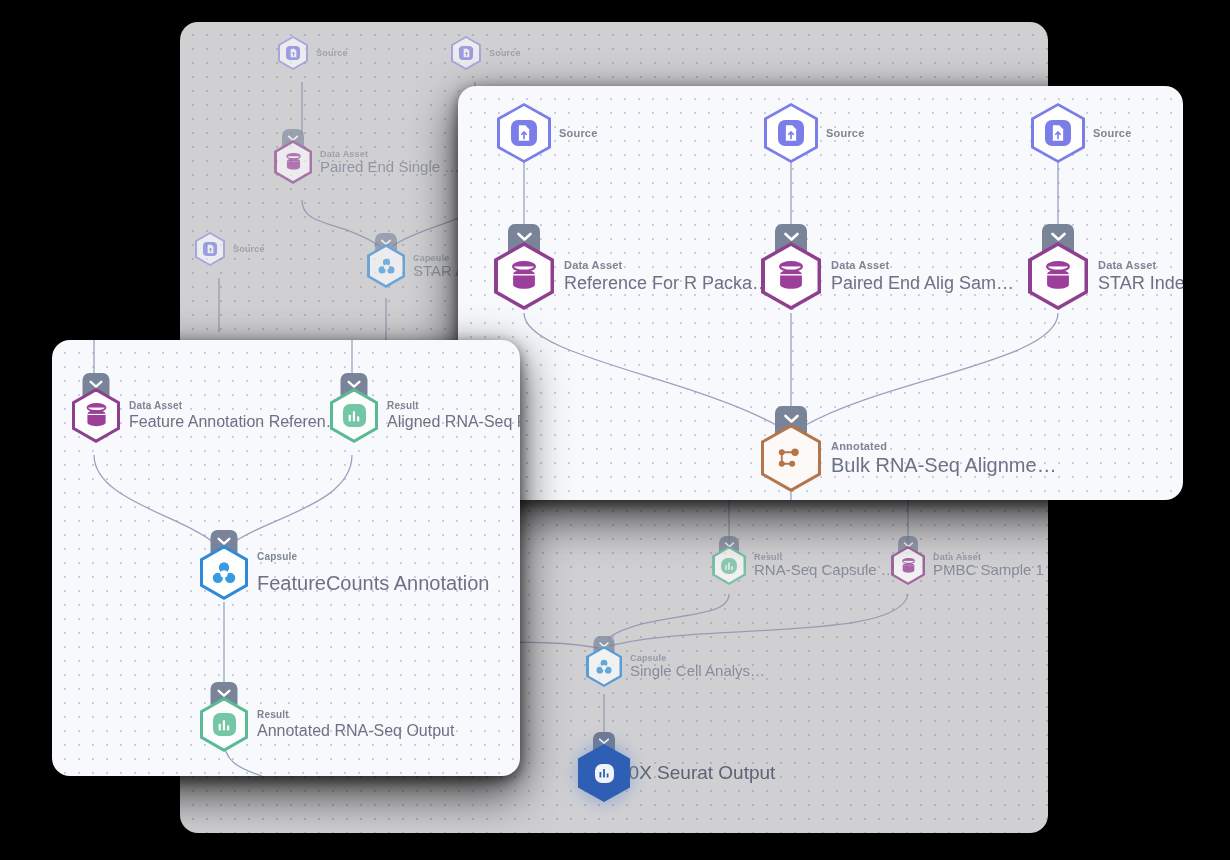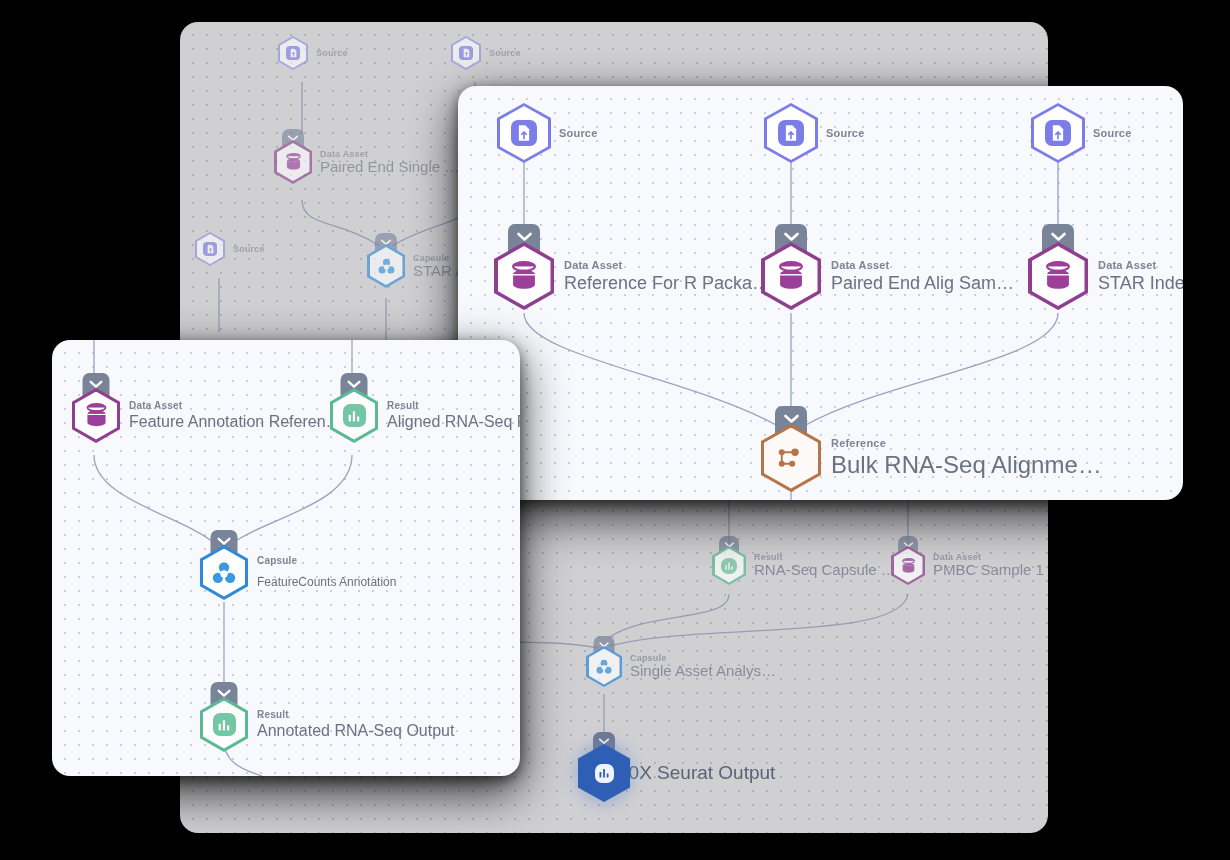--- a/index.html
+++ b/index.html
@@ -296,21 +296,21 @@
               <circle cx="10" cy="5.2" r="4.2" fill="#3a9ae0"></circle>
               <circle cx="4.8" cy="14" r="4.2" fill="#3a9ae0"></circle>
               <circle cx="15.2" cy="14" r="4.2" fill="#3a9ae0"></circle>
               <circle cx="10" cy="10.6" r="3" fill="#fff"></circle>
             </svg>
           </div>
         </div>
       </div>
       <div class="labels">
         <div class="kind" style="font-size:9px;">Capsule</div>
-        <div class="title" style="font-size:15px;">Single Asset Analys…</div>
+        <div class="title" style="font-size:15px;">Single Cell Analys…</div>
       </div>
     </div>
 
     <div class="node" style="left:398px; top:722px;">
       <div class="hexwrap" style="width:52px;height:58px;">
         <div class="tab" style="top:-12px;width:22px;height:20px;background:#6f7a92;">
           <svg width="12" height="9" viewBox="0 0 14 10" style="margin-top:5px;">
               <path d="M2 2.5L7 7l5-4.5" stroke="#fff" stroke-width="2" fill="none" stroke-linecap="round" stroke-linejoin="round"></path>
             </svg>
         </div>
@@ -489,22 +489,22 @@
               <line x1="5" y1="17" x2="12" y2="17" stroke="#b5744a" stroke-width="1.6"></line>
               <circle cx="5" cy="7" r="2.6" fill="#b5744a"></circle>
               <circle cx="5" cy="17" r="2.6" fill="#b5744a"></circle>
               <circle cx="16.5" cy="7" r="3.2" fill="#b5744a"></circle>
               <circle cx="14" cy="17" r="2.6" fill="#b5744a"></circle>
             </svg>
           </div>
         </div>
       </div>
       <div class="labels" style="margin-left:10px;">
-        <div class="kind" style="font-size:11px;font-weight:600;">Reference</div>
-        <div class="title" style="font-size:24px;margin-top:2px;">Bulk RNA-Seq Alignme…</div>
+        <div class="kind" style="font-size:11px;font-weight:600;">Annotated</div>
+        <div class="title" style="font-size:20px;margin-top:2px;">Bulk RNA-Seq Alignme…</div>
       </div>
     </div>
   </div>
 
   <div class="panel panel-left">
     <svg class="edges" viewBox="0 0 468 436">
       <line x1="42" y1="0" x2="42" y2="42"></line>
       <line x1="300" y1="0" x2="300" y2="42"></line>
       <path d="M42 115 C 42 160, 130 175, 165 205"></path>
       <path d="M300 115 C 300 165, 212 178, 178 205"></path>
@@ -576,21 +576,21 @@
               <circle cx="10" cy="5.4" r="4.3" fill="#3a9ae0"></circle>
               <circle cx="4.9" cy="14" r="4.3" fill="#3a9ae0"></circle>
               <circle cx="15.1" cy="14" r="4.3" fill="#3a9ae0"></circle>
               <circle cx="10" cy="10.8" r="3" fill="#fff"></circle>
             </svg>
           </div>
         </div>
       </div>
       <div class="labels" style="margin-left:9px;">
         <div class="kind" style="font-size:10px;font-weight:600;">Capsule</div>
-        <div class="title" style="font-size:12px;margin-top:10px;">FeatureCounts Annotation</div>
+        <div class="title" style="font-size:20px;margin-top:10px;">FeatureCounts Annotation</div>
       </div>
     </div>
 
     <div class="node" style="left:148px; top:357px;">
       <div class="hexwrap" style="width:48px;height:55px;">
         <div class="tab" style="top:-15px;width:27px;height:25px;">
           <svg width="15" height="11" viewBox="0 0 14 10" style="margin-top:6px;">
               <path d="M2 2.5L7 7l5-4.5" stroke="#fff" stroke-width="2.2" fill="none" stroke-linecap="round" stroke-linejoin="round"></path>
             </svg>
         </div>

